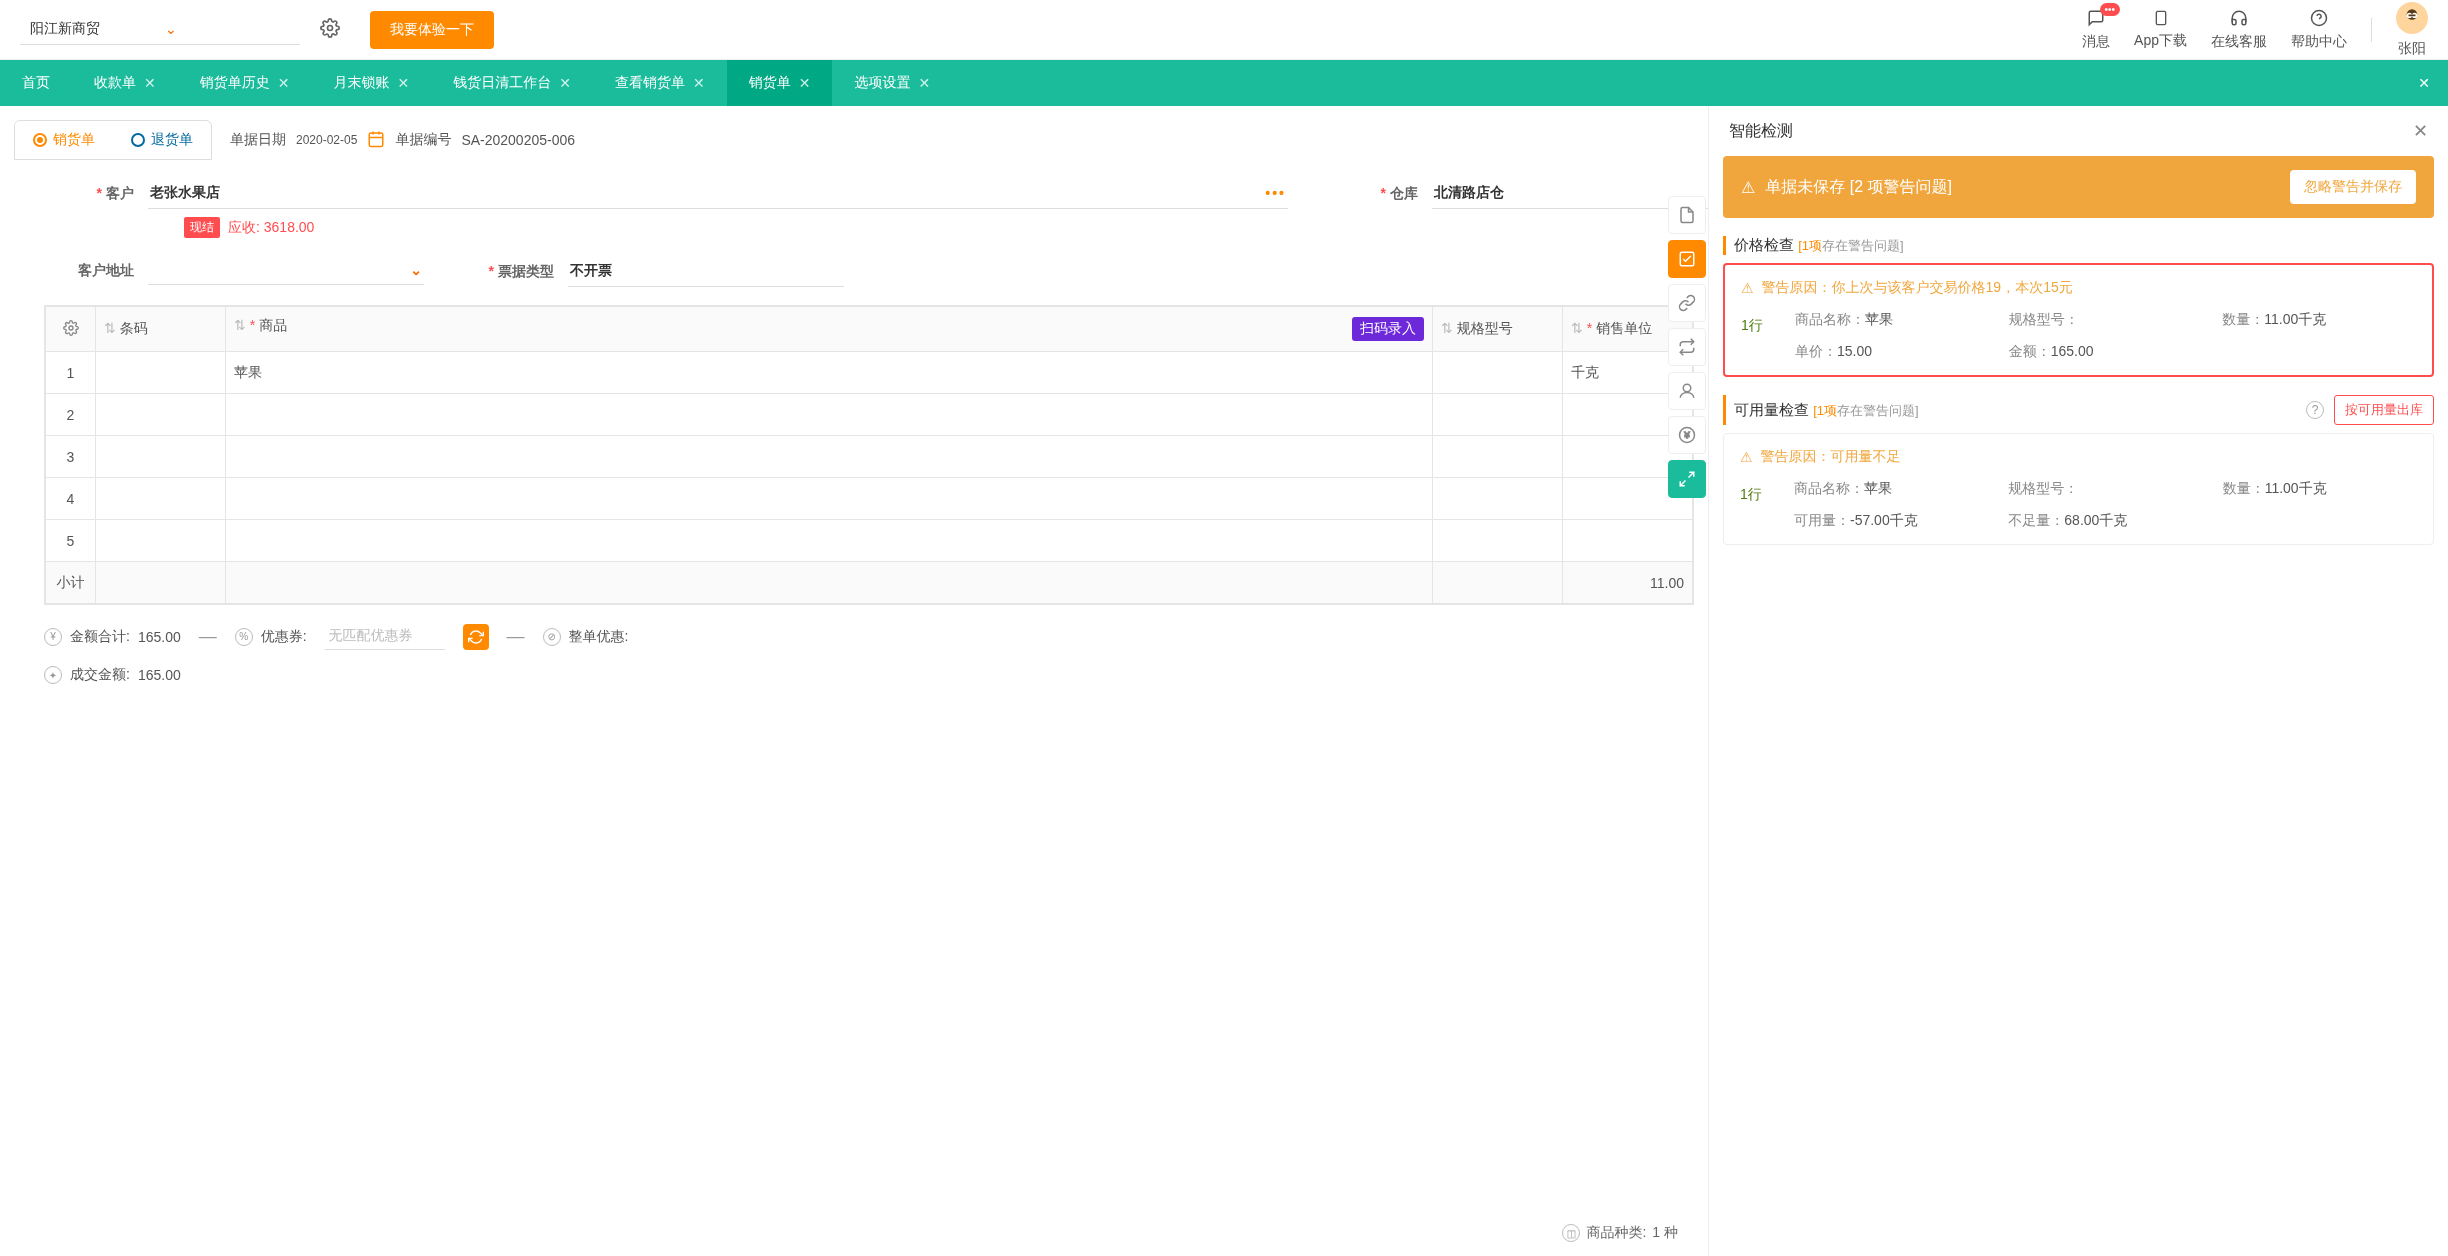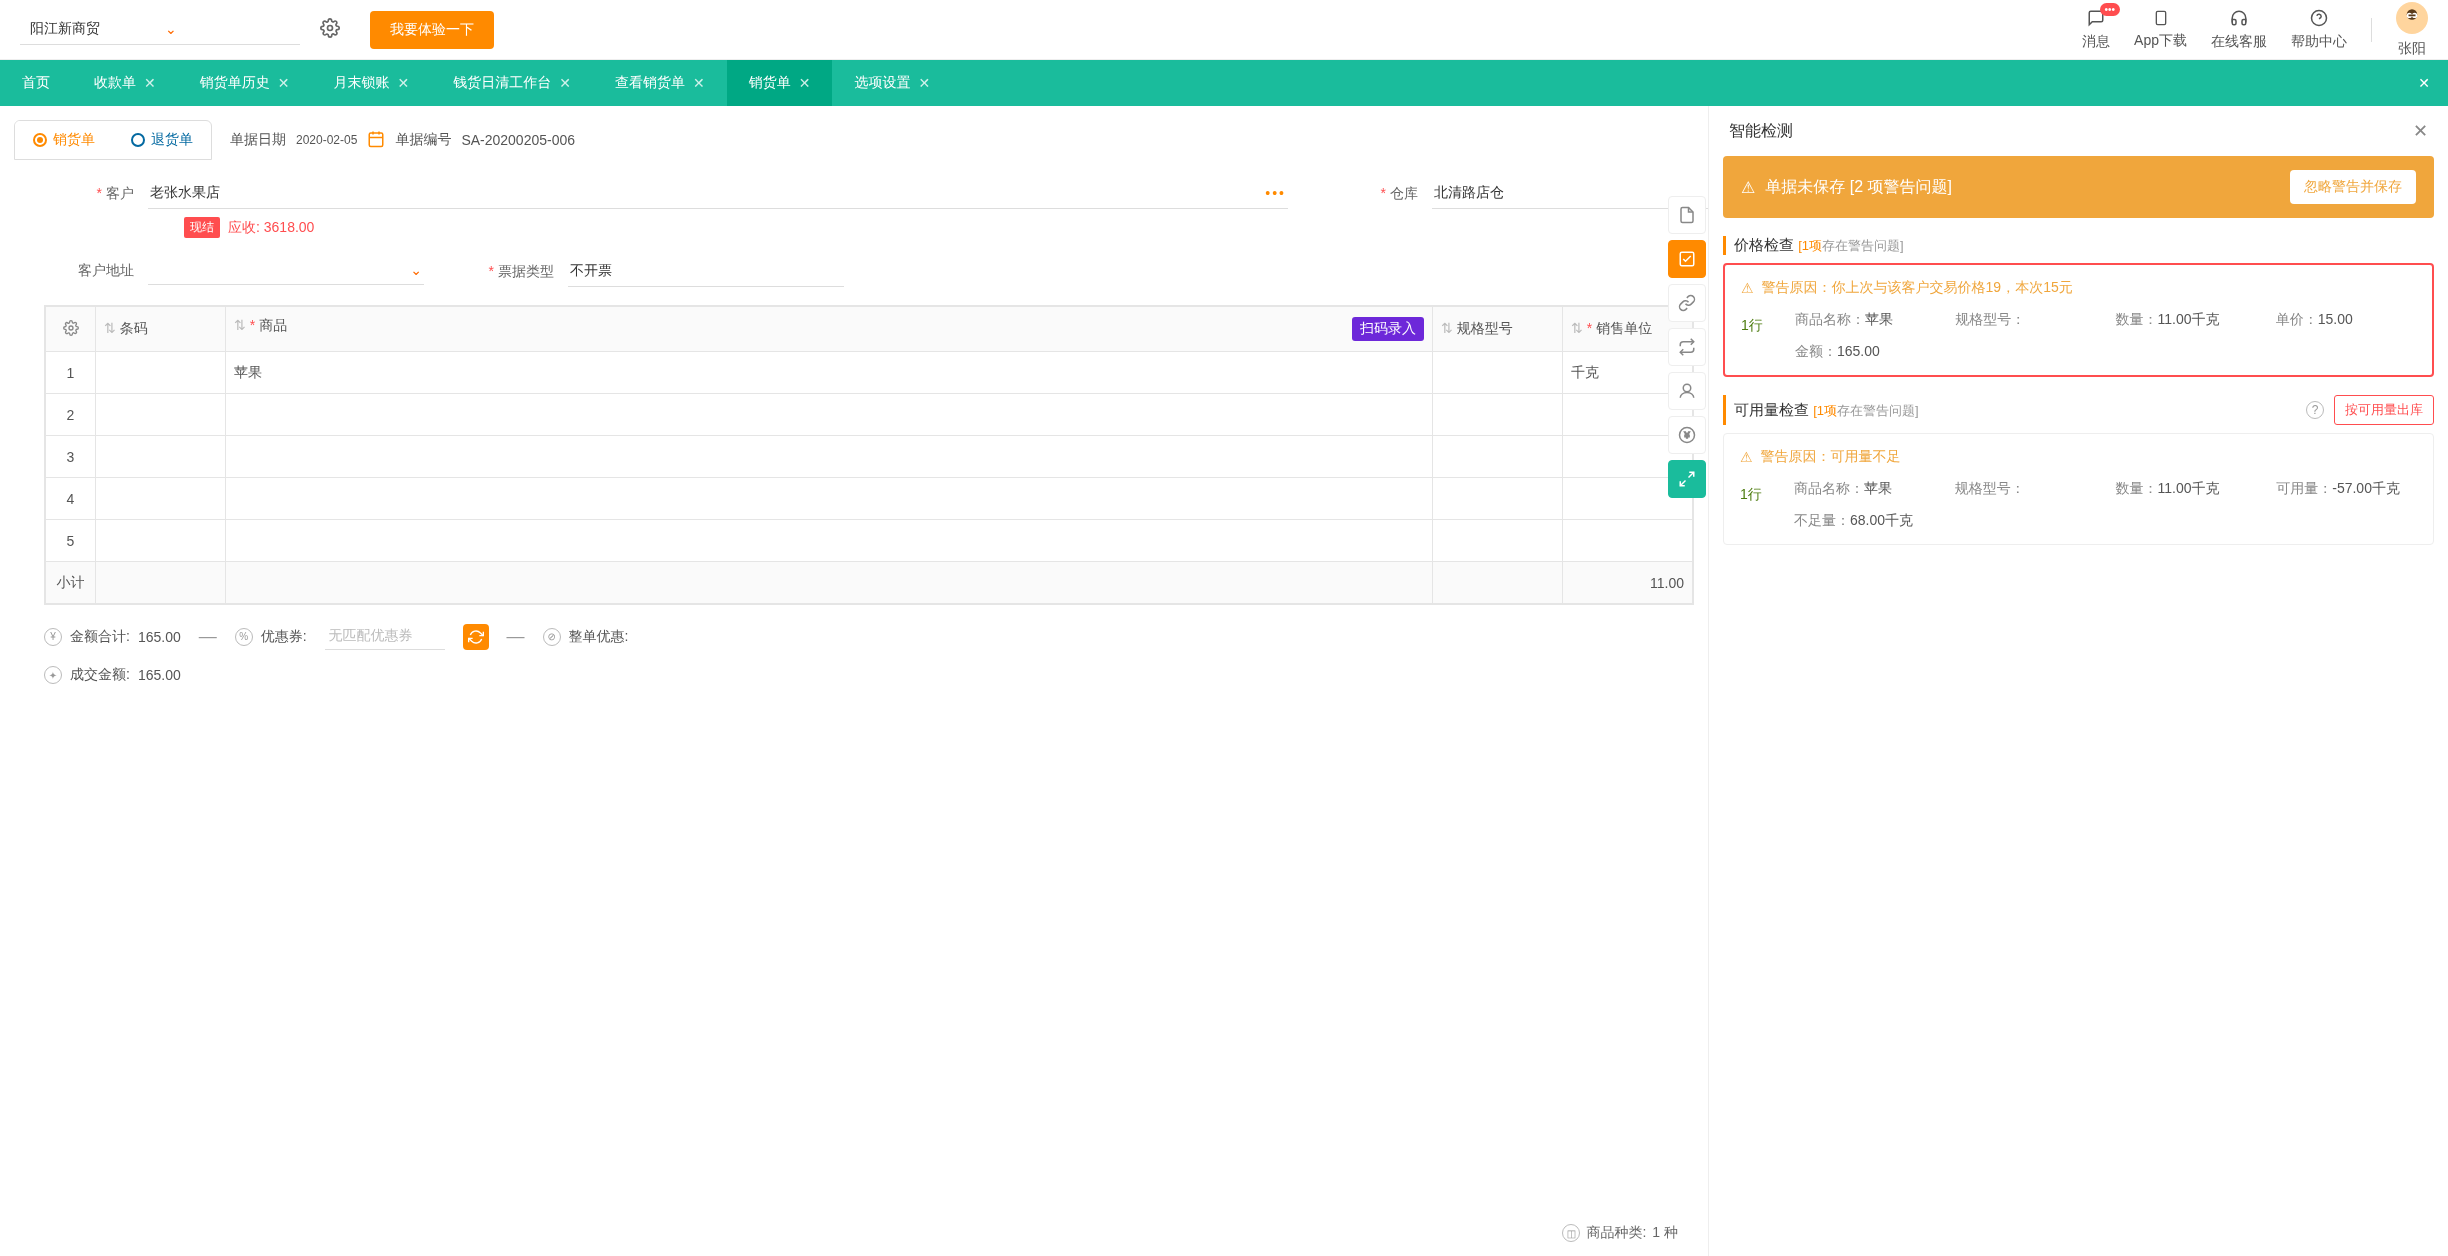--- a/index.html
+++ b/index.html
@@ -26,21 +26,21 @@
 .doc-header { display: flex; align-items: center; gap: 18px; }
 .type-toggle { display: flex; border: 1px solid #ddd; border-radius: 6px 6px 0 0; overflow: hidden; }
 .type-toggle label { display: flex; align-items: center; gap: 6px; padding: 10px 18px; cursor: pointer; color: #0369a1; }
 .type-toggle label.sel { color: #ff8a00; background: #fff; }
 .radio-dot { width: 14px; height: 14px; border: 2px solid currentColor; border-radius: 50%; display: inline-flex; align-items: center; justify-content: center; }
 .radio-dot.filled::after { content: ""; width: 6px; height: 6px; background: currentColor; border-radius: 50%; }
 .doc-meta { display: flex; align-items: center; gap: 10px; color: #555; }
 .doc-meta .date-val { font-size: 12px; }
 .cal-icon { color: #ff8a00; }
 .form-row { display: flex; gap: 40px; margin: 18px 0 0 30px; align-items: flex-start; }
-.form-field { display: flex; align-items: center; gap: 14px; min-width: 380px; }
+.form-field { display: flex; align-items: center; gap: 14px; min-width: 380px; font-weight: bold; }
 .form-field .label { min-width: 90px; text-align: right; color: #666; }
 .req { color: #ff4d4f; margin-right: 4px; }
 .field-input { flex: 1; border-bottom: 1px solid #ddd; padding: 6px 2px; display: flex; align-items: center; justify-content: space-between; color: #333; }
 .ellipsis { color: #ff8a00; letter-spacing: 2px; }
 .customer-sub { margin: 8px 0 0 140px; display: flex; align-items: center; gap: 8px; }
 .pay-tag { background: #ff4d4f; color: #fff; padding: 2px 6px; font-size: 12px; border-radius: 2px; }
 .receivable { color: #ff4d4f; }
 .grid { margin: 18px 14px 0 30px; border: 1px solid #e5e5e5; }
 .grid table { width: 100%; border-collapse: collapse; table-layout: fixed; }
 .grid th, .grid td { border: 1px solid #e5e5e5; padding: 10px 8px; text-align: left; font-weight: normal; color: #555; height: 42px; }
@@ -72,21 +72,21 @@
 .sec-title .count { color: #999; font-size: 13px; }
 .sec-title .count b { color: #ff8a00; font-weight: normal; }
 .sec-actions { display: flex; align-items: center; gap: 10px; }
 .help-icon { width: 18px; height: 18px; border: 1px solid #bbb; border-radius: 50%; display: inline-flex; align-items: center; justify-content: center; font-size: 12px; color: #999; cursor: pointer; }
 .outline-btn { border: 1px solid #ff4d4f; color: #ff4d4f; background: #fff; padding: 5px 10px; border-radius: 3px; font-size: 13px; cursor: pointer; }
 .card { border: 1px solid #eee; border-radius: 4px; padding: 14px 16px; }
 .card.hl { border: 2px solid #ff4d4f; }
 .card-reason { color: #f0a63c; display: flex; align-items: center; gap: 8px; margin-bottom: 14px; font-size: 14px; }
 .card-body { display: flex; gap: 18px; }
 .row-no { color: #4d7c0f; padding-top: 6px; min-width: 36px; }
-.kv-grid { flex: 1; display: grid; grid-template-columns: repeat(4, 1fr); row-gap: 14px; column-gap: 20px; color: #555; }
+.kv-grid { flex: 1; display: grid; grid-template-columns: repeat(3, 1fr); row-gap: 14px; column-gap: 20px; color: #555; }
 .kv-grid .k { color: #888; }
 .tri-icon { display: inline-block; }
 </style>
 </head>
 <body>
 
 <div class="app-header">
   <div class="company-select">
     <span>阳江新商贸</span>
     <span class="chevron">⌄</span>

